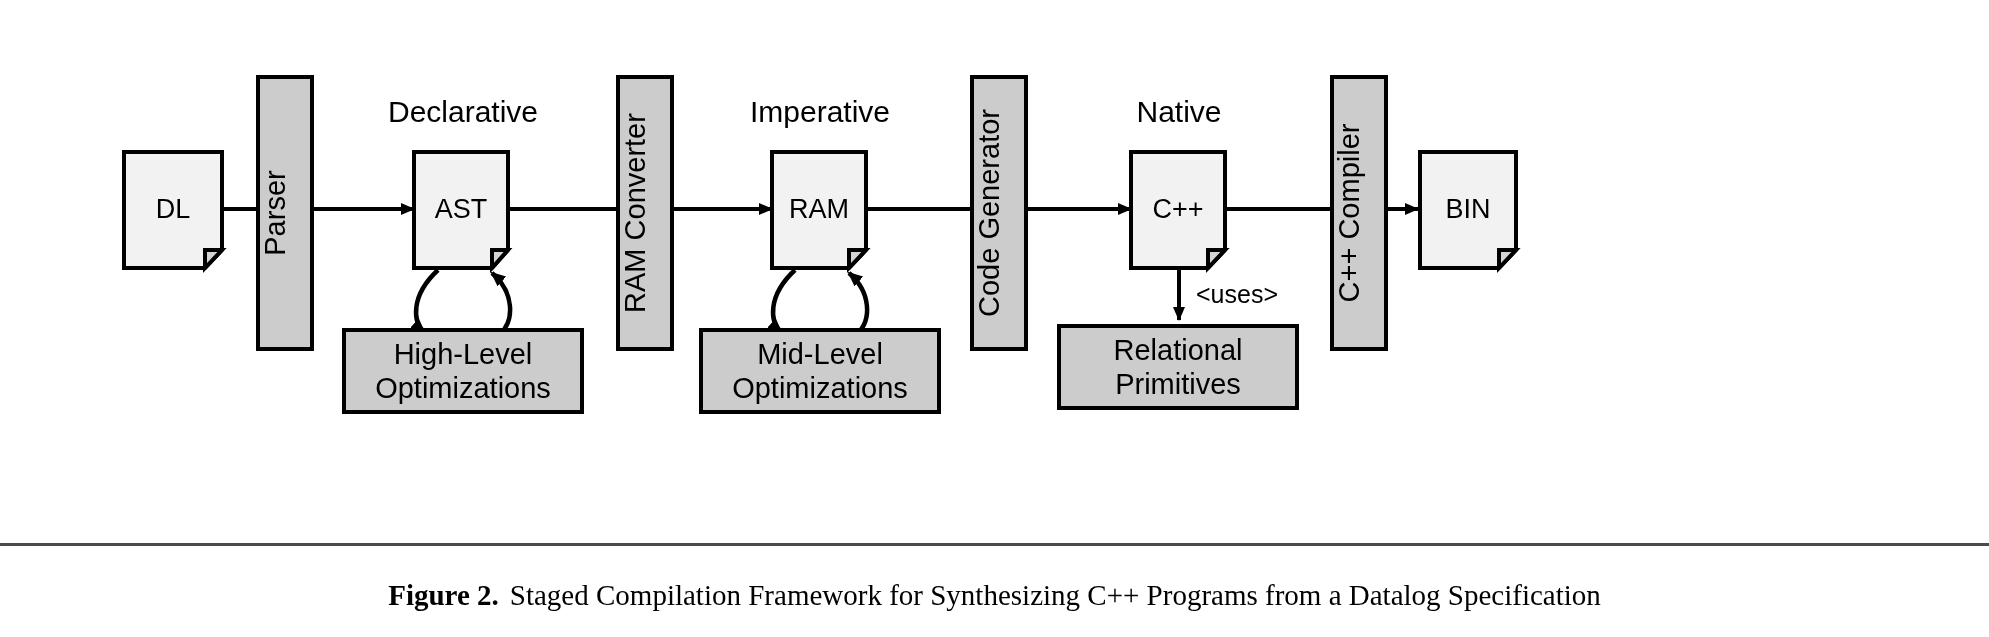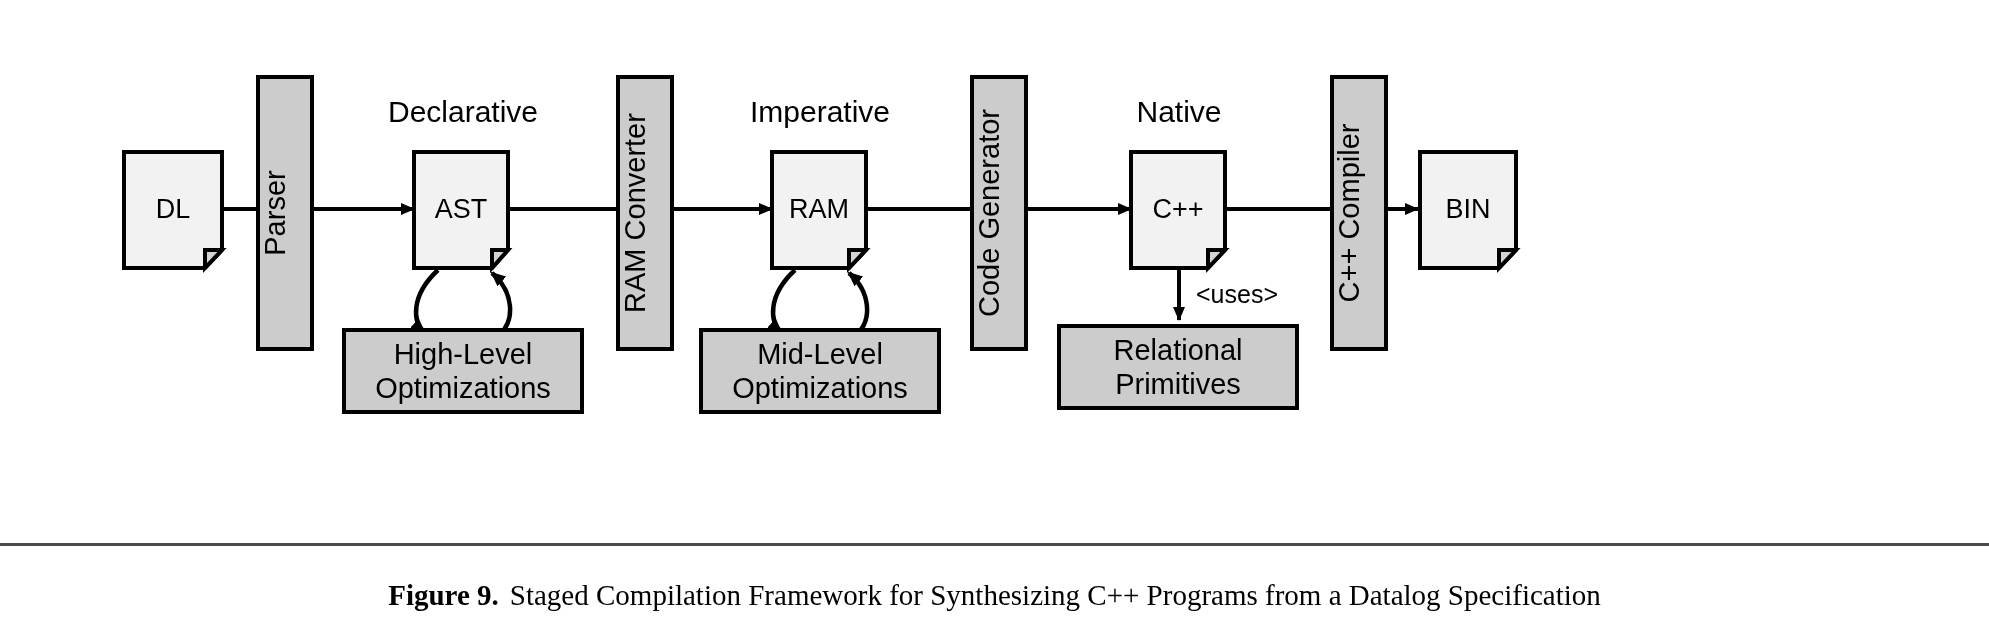--- a/index.html
+++ b/index.html
@@ -237,17 +237,17 @@
         <path class="doc-fold" d="M 1516 250 L 1499 250 L 1499 268 Z"></path>
         <text class="doc-label" x="1468" y="218" text-anchor="middle">BIN</text>
       </g>
 
     </g>
   </svg>
 
   <div id="caption-wrap">
     <div id="caption-rule"></div>
     <div id="caption-text">
-      <span class="cap-num">Figure 9.</span><span class="cap-body">Staged Compilation Framework for Synthesizing C++ Programs from a Datalog Specification</span>
+      <span class="cap-num">Figure 2.</span><span class="cap-body">Staged Compilation Framework for Synthesizing C++ Programs from a Datalog Specification</span>
     </div>
   </div>
 
 </div>
 
 </body></html>

